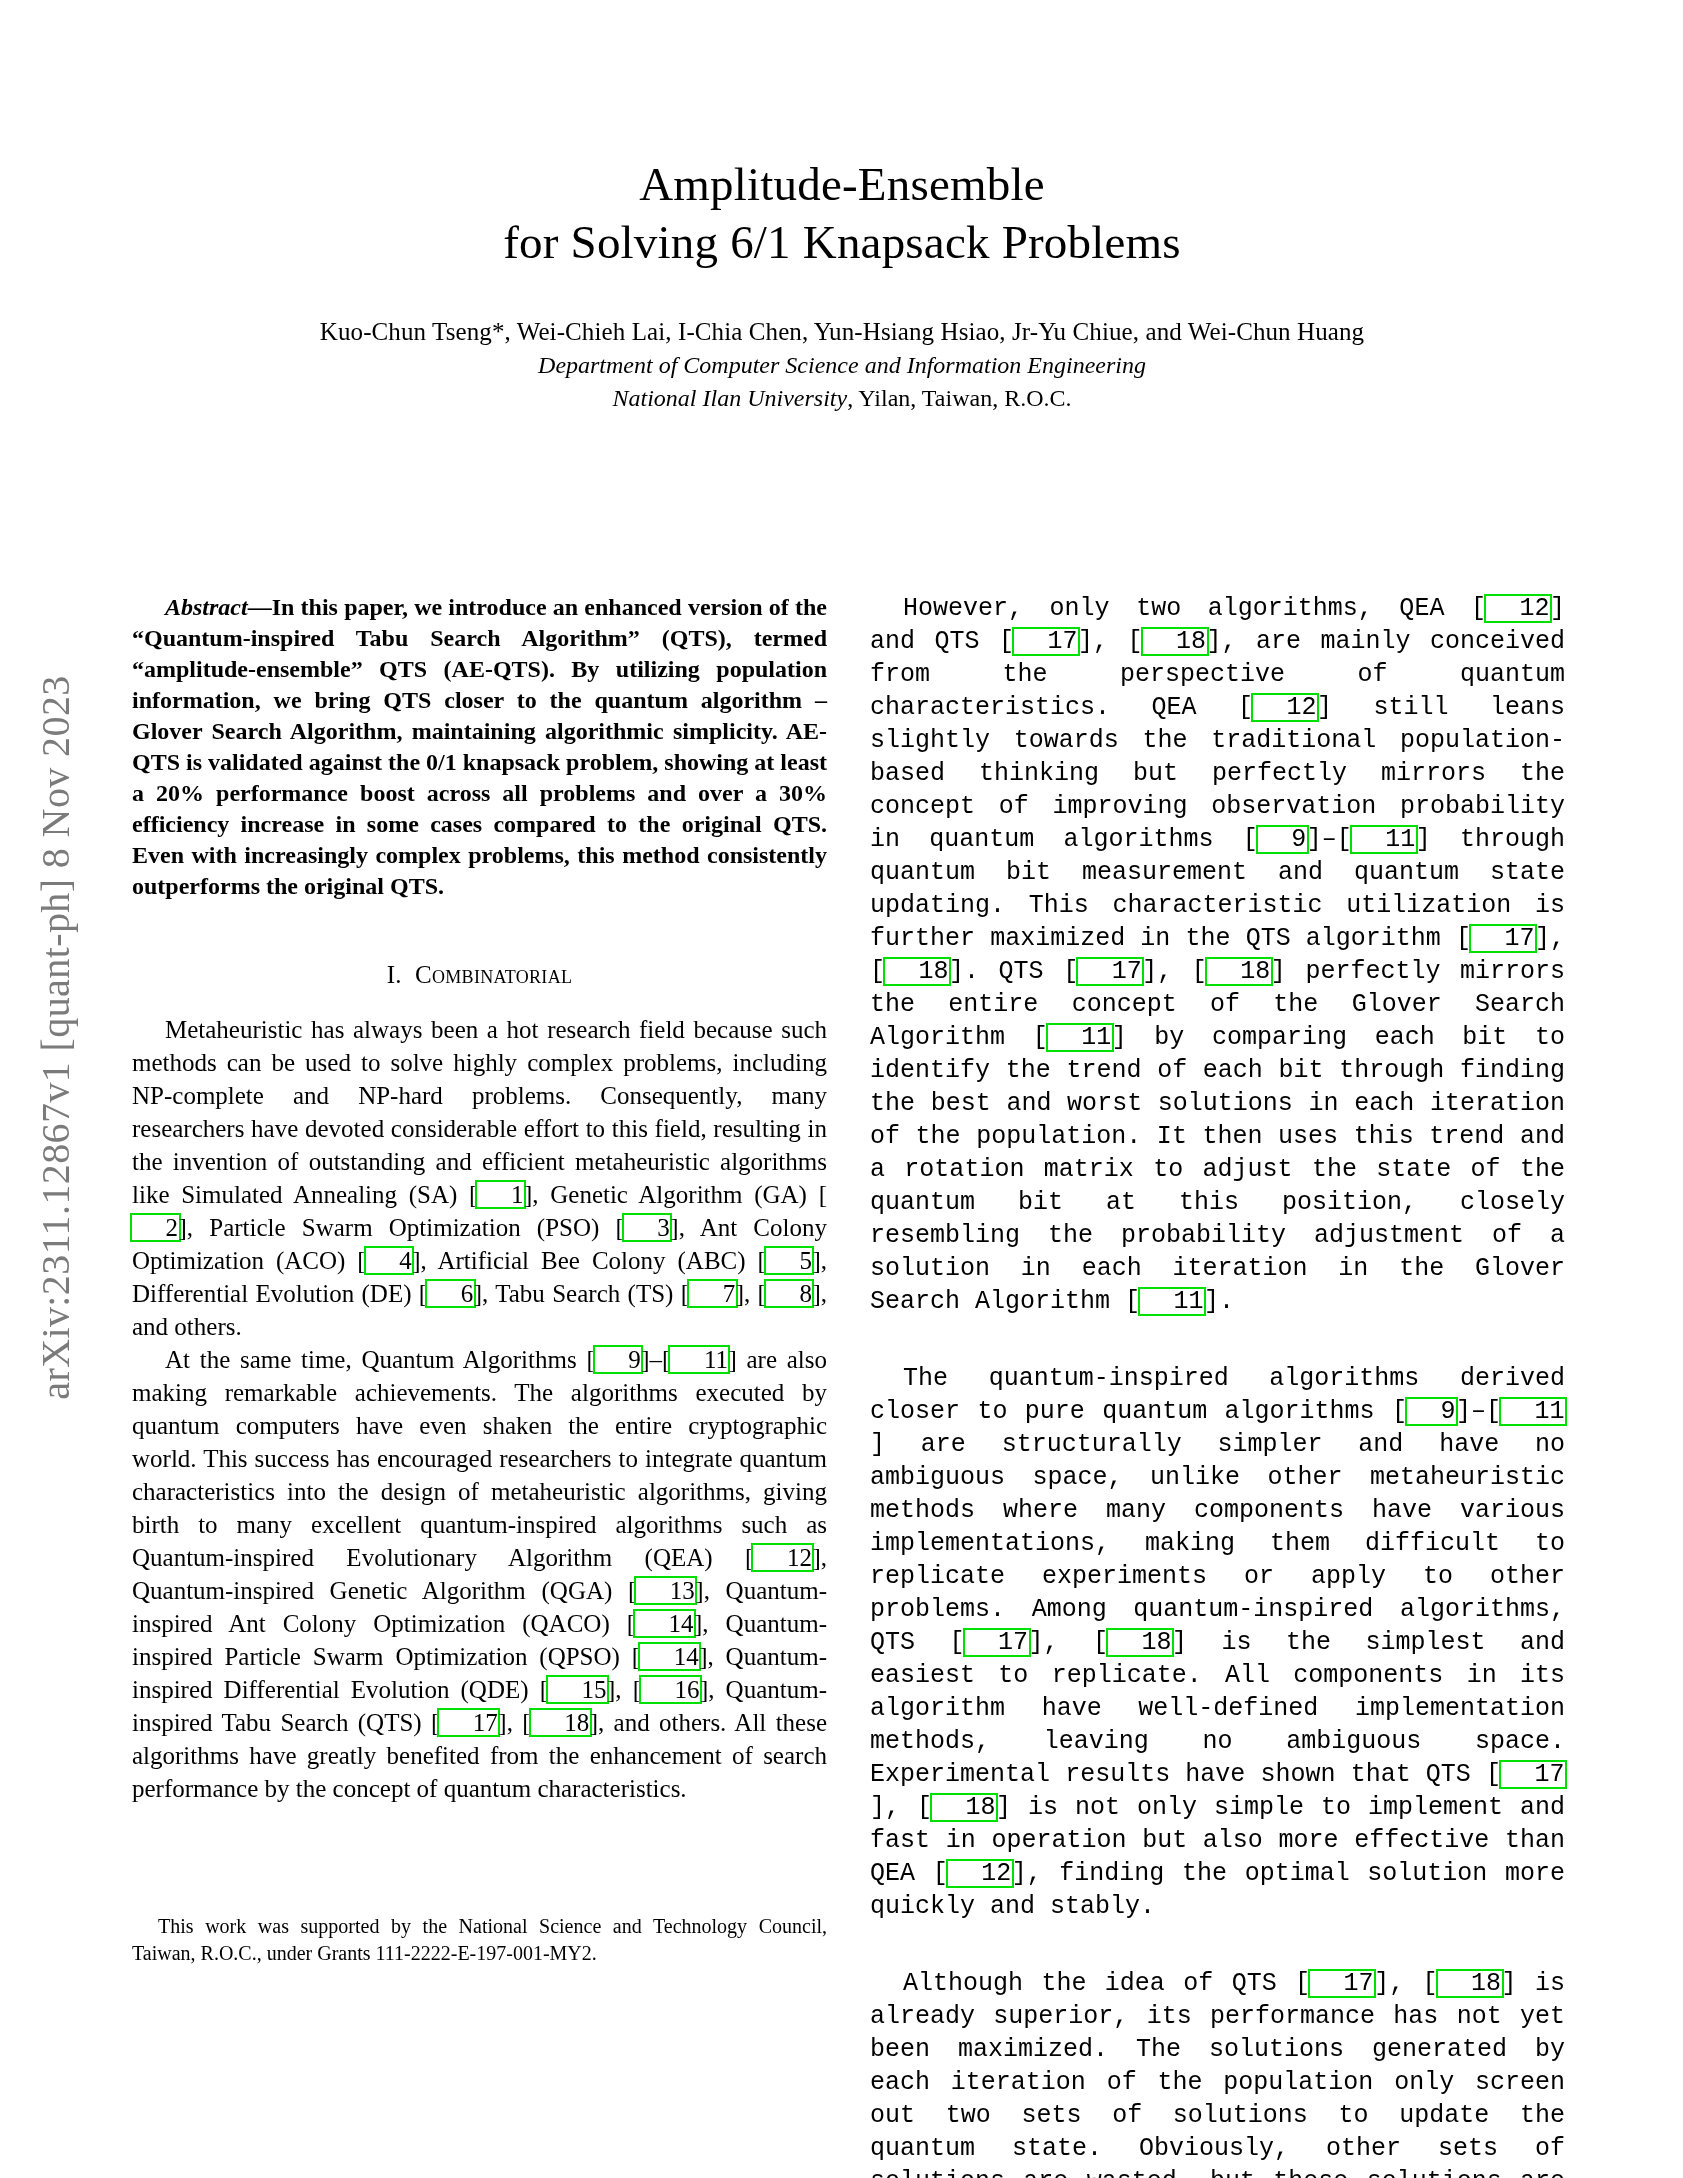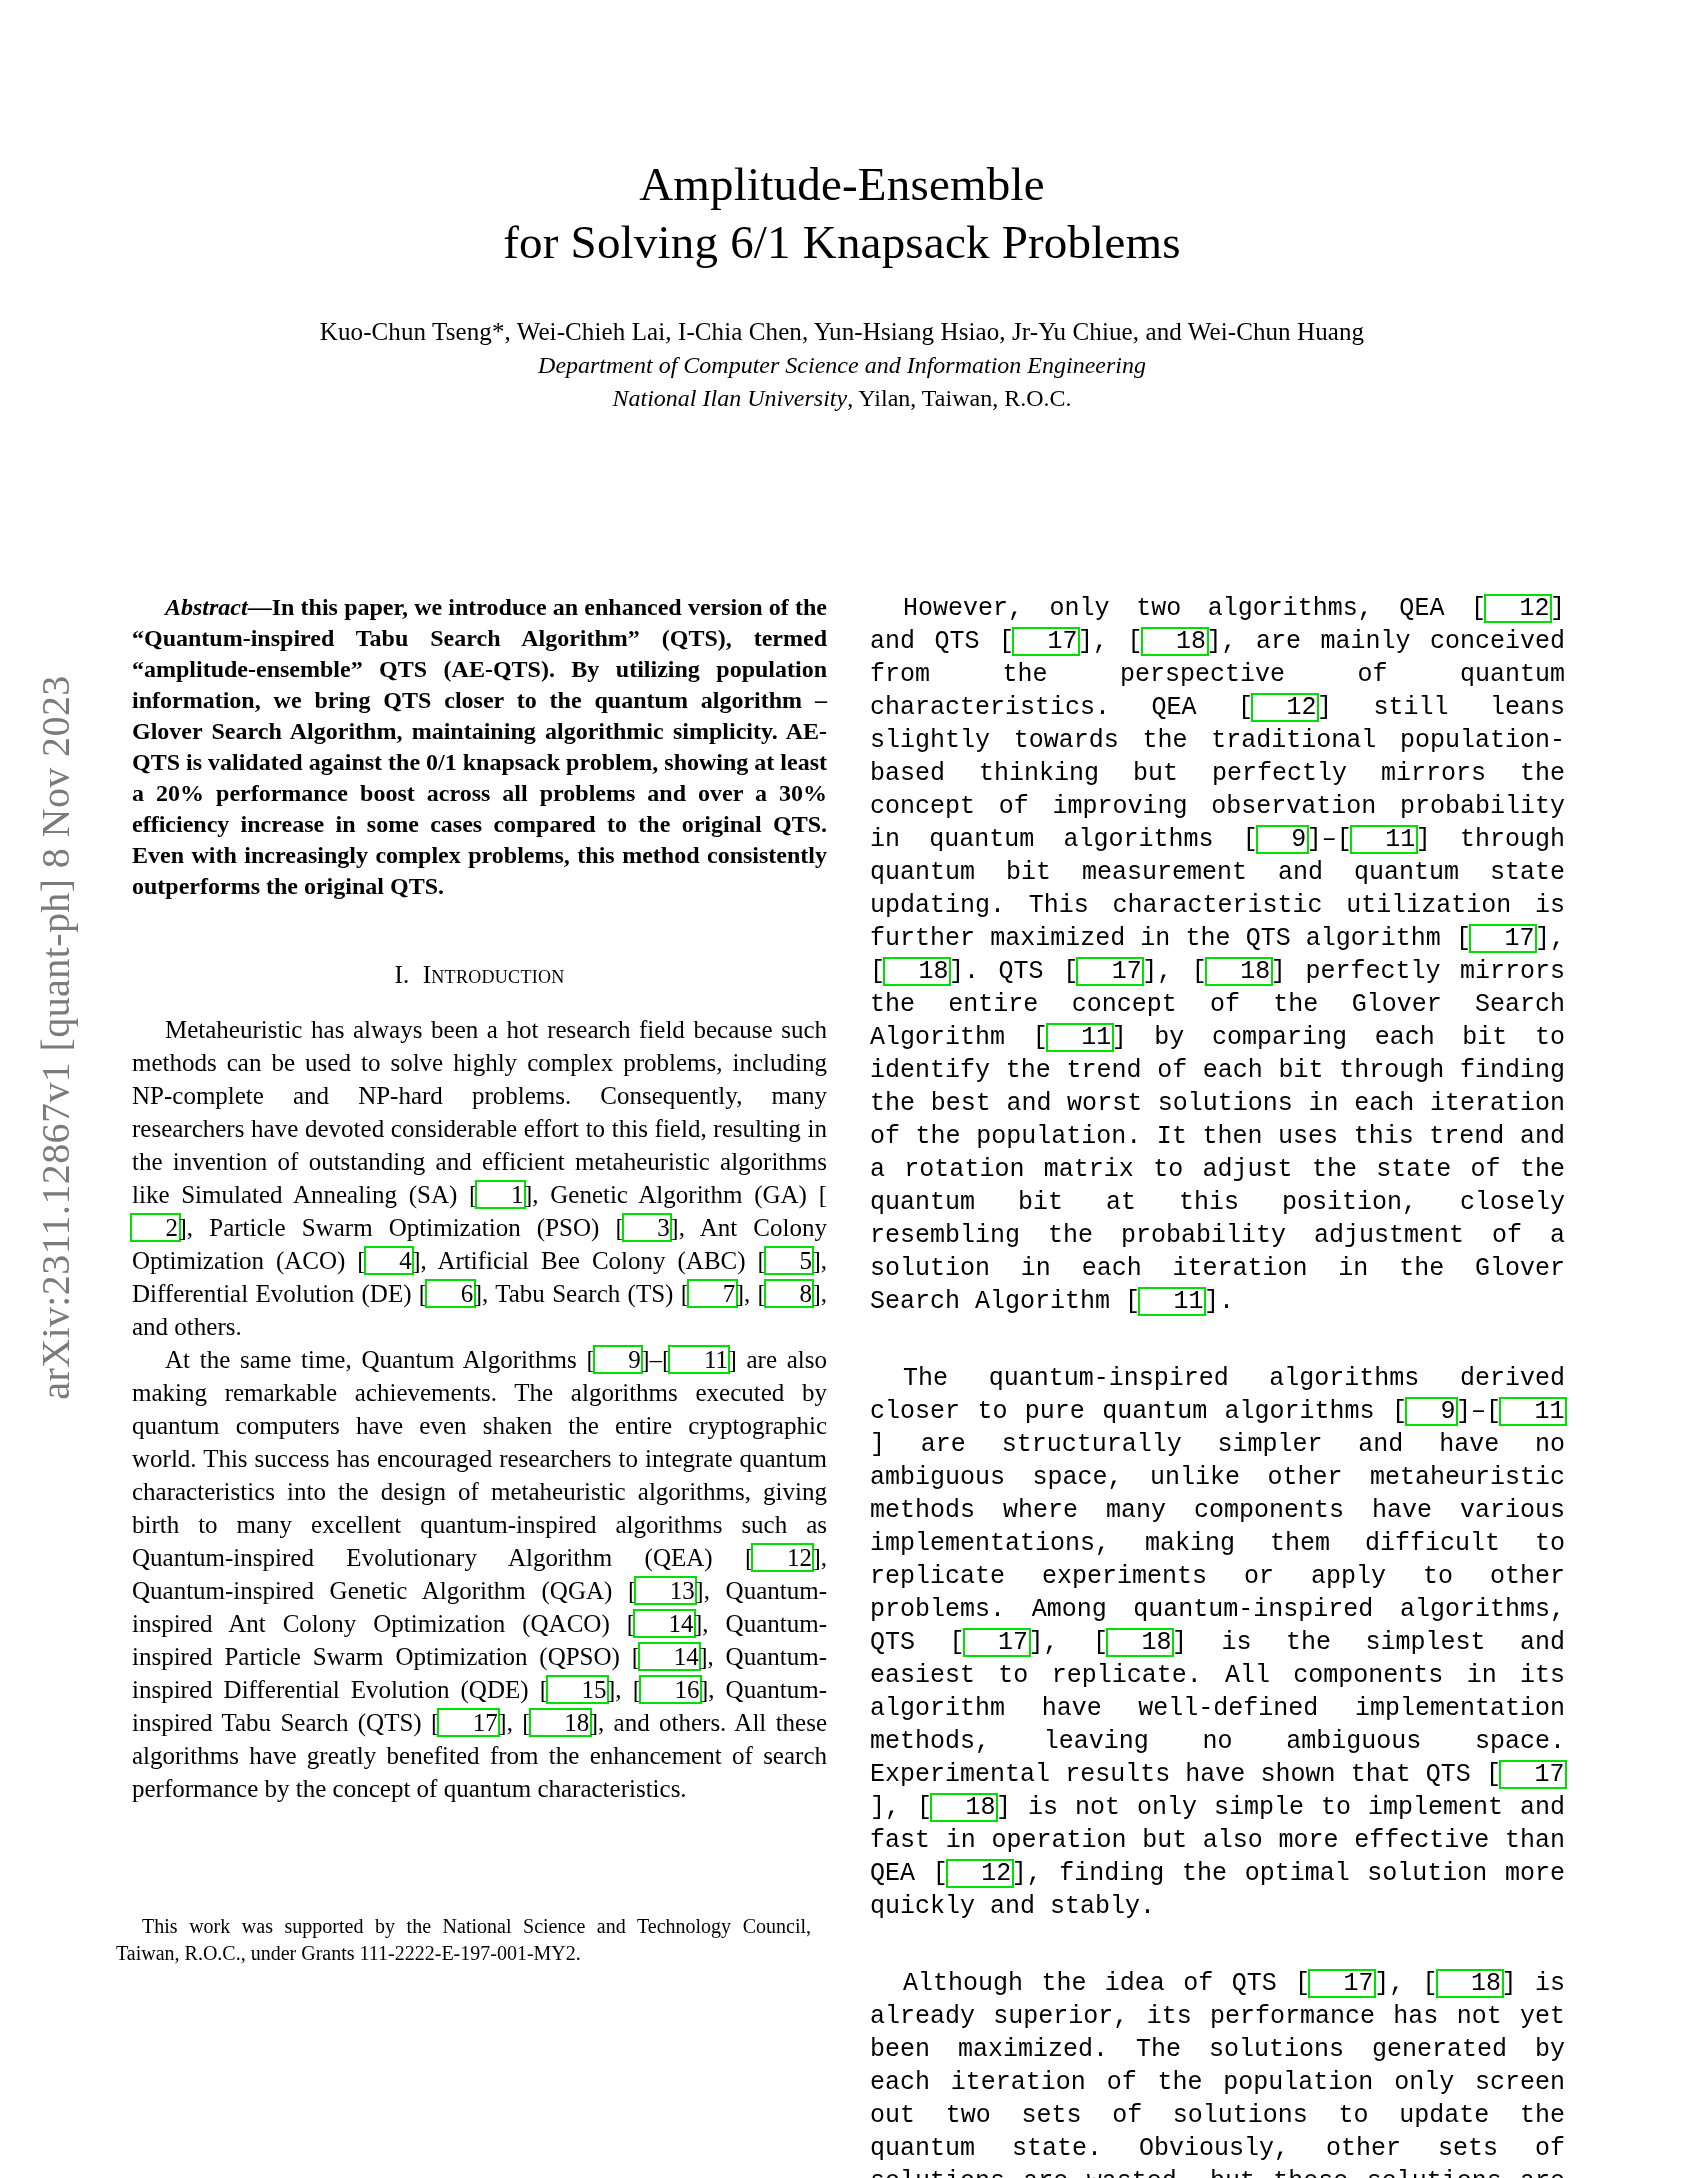--- a/index.html
+++ b/index.html
@@ -136,21 +136,21 @@
     outline-offset: 0px;
     color: #000000;
     padding: 0 0.5px;
     display: inline-block;
     line-height: 1.0;
   }
 
   
   #footnote-block {
     position: absolute;
-    left: 116px;
+    left: 132px;
     top: 1913px;
     width: 695px;
   }
   p.footnote {
     margin: 0;
     font-size: 20px;
     line-height: 27px;
     text-align: justify;
     text-indent: 26px;
   }
@@ -169,21 +169,21 @@
     </h1>
     <div id="author-list">Kuo-Chun Tseng*, Wei-Chieh Lai, I-Chia Chen, Yun-Hsiang Hsiao, Jr-Yu Chiue, and Wei-Chun Huang</div>
     <div id="affil-dept">Department of Computer Science and Information Engineering</div>
     <div id="affil-univ"><span>National Ilan University</span><span class="roman">, Yilan, Taiwan, R.O.C.</span></div>
   </div>
 
   <div id="col-left">
     <p class="abs"><span class="lead">Abstract</span><span>—</span><span>In this paper, we introduce an enhanced version of the “Quantum-inspired Tabu Search Algorithm” (QTS), termed “amplitude-ensemble” QTS (AE-QTS). By utilizing population information, we bring QTS closer to the quantum algorithm – Glover Search Algorithm, maintaining algorithmic simplicity. AE-QTS is validated against the 0/1 knapsack problem, showing at least a 20% performance boost across all problems and over a 30% efficiency increase in some cases compared to the original QTS. Even with increasingly complex problems, this method consistently outperforms the original QTS.</span></p>
 
 
-    <h2 class="section"><span>I.</span>&nbsp;&nbsp;<span class="smallcaps">Introduction</span></h2>
+    <h2 class="section"><span>I.</span>&nbsp;&nbsp;<span class="smallcaps">Combinatorial</span></h2>
 
     <p class="body">Metaheuristic has always been a hot research field because such methods can be used to solve highly complex problems, including NP-complete and NP-hard problems. Consequently, many researchers have devoted considerable effort to this field, resulting in the invention of outstanding and efficient metaheuristic algorithms like Simulated Annealing (SA) [<span class="cite">1</span>], Genetic Algorithm (GA) [<span class="cite">2</span>], Particle Swarm Optimization (PSO) [<span class="cite">3</span>], Ant Colony Optimization (ACO) [<span class="cite">4</span>], Artificial Bee Colony (ABC) [<span class="cite">5</span>], Differential Evolution (DE) [<span class="cite">6</span>], Tabu Search (TS) [<span class="cite">7</span>], [<span class="cite">8</span>], and others.</p>
     <p class="body">At the same time, Quantum Algorithms [<span class="cite">9</span>]–[<span class="cite">11</span>] are also making remarkable achievements. The algorithms executed by quantum computers have even shaken the entire cryptographic world. This success has encouraged researchers to integrate quantum characteristics into the design of metaheuristic algorithms, giving birth to many excellent quantum-inspired algorithms such as Quantum-inspired Evolutionary Algorithm (QEA) [<span class="cite">12</span>], Quantum-inspired Genetic Algorithm (QGA) [<span class="cite">13</span>], Quantum-inspired Ant Colony Optimization (QACO) [<span class="cite">14</span>], Quantum-inspired Particle Swarm Optimization (QPSO) [<span class="cite">14</span>], Quantum-inspired Differential Evolution (QDE) [<span class="cite">15</span>], [<span class="cite">16</span>], Quantum-inspired Tabu Search (QTS) [<span class="cite">17</span>], [<span class="cite">18</span>], and others. All these algorithms have greatly benefited from the enhancement of search performance by the concept of quantum characteristics.</p>
   </div>
 
   <div id="col-right">
     <p class="body">However, only two algorithms, QEA [<span class="cite">12</span>] and QTS [<span class="cite">17</span>], [<span class="cite">18</span>], are mainly conceived from the perspective of quantum characteristics. QEA [<span class="cite">12</span>] still leans slightly towards the traditional population-based thinking but perfectly mirrors the concept of improving observation probability in quantum algorithms [<span class="cite">9</span>]–[<span class="cite">11</span>] through quantum bit measurement and quantum state updating. This characteristic utilization is further maximized in the QTS algorithm [<span class="cite">17</span>], [<span class="cite">18</span>]. QTS [<span class="cite">17</span>], [<span class="cite">18</span>] perfectly mirrors the entire concept of the Glover Search Algorithm [<span class="cite">11</span>] by comparing each bit to identify the trend of each bit through finding the best and worst solutions in each iteration of the population. It then uses this trend and a rotation matrix to adjust the state of the quantum bit at this position, closely resembling the probability adjustment of a solution in each iteration in the Glover Search Algorithm [<span class="cite">11</span>].</p>
     <p class="body gap-lg">The quantum-inspired algorithms derived closer to pure quantum algorithms [<span class="cite">9</span>]–[<span class="cite">11</span>] are structurally simpler and have no ambiguous space, unlike other metaheuristic methods where many components have various implementations, making them difficult to replicate experiments or apply to other problems. Among quantum-inspired algorithms, QTS [<span class="cite">17</span>], [<span class="cite">18</span>] is the simplest and easiest to replicate. All components in its algorithm have well-defined implementation methods, leaving no ambiguous space. Experimental results have shown that QTS [<span class="cite">17</span>], [<span class="cite">18</span>] is not only simple to implement and fast in operation but also more effective than QEA [<span class="cite">12</span>], finding the optimal solution more quickly and stably.</p>
     <p class="body gap-lg">Although the idea of QTS [<span class="cite">17</span>], [<span class="cite">18</span>] is already superior, its performance has not yet been maximized. The solutions generated by each iteration of the population only screen out two sets of solutions to update the quantum state. Obviously, other sets of solutions are wasted, but these solutions are also generated by quantum bits containing all the information. This information should also return to all quantum bits, just like the Glover Search Algorithm [<span class="cite">11</span>]. If you want to adjust the amplitude of a particular solution, you must take into account the amplitude of all other sets of solutions. Therefore, how to reintegrate the information of the remaining population into the quantum bits becomes extremely important.</p>
   </div>

